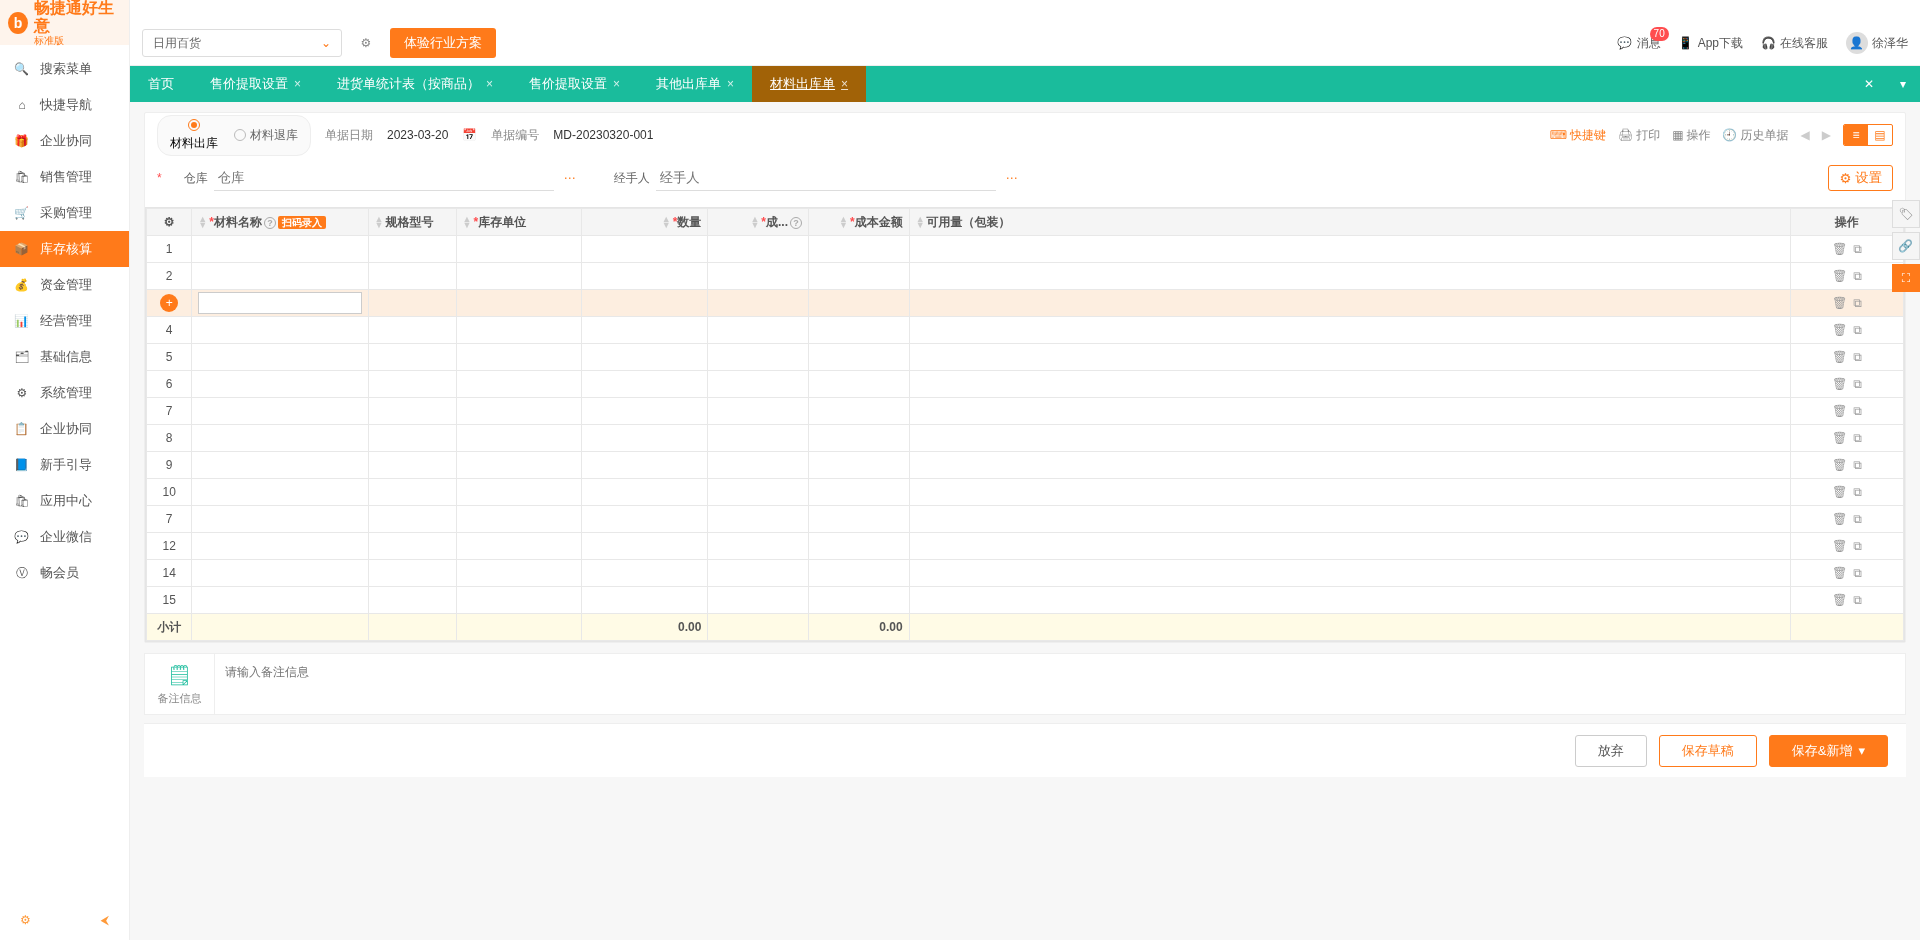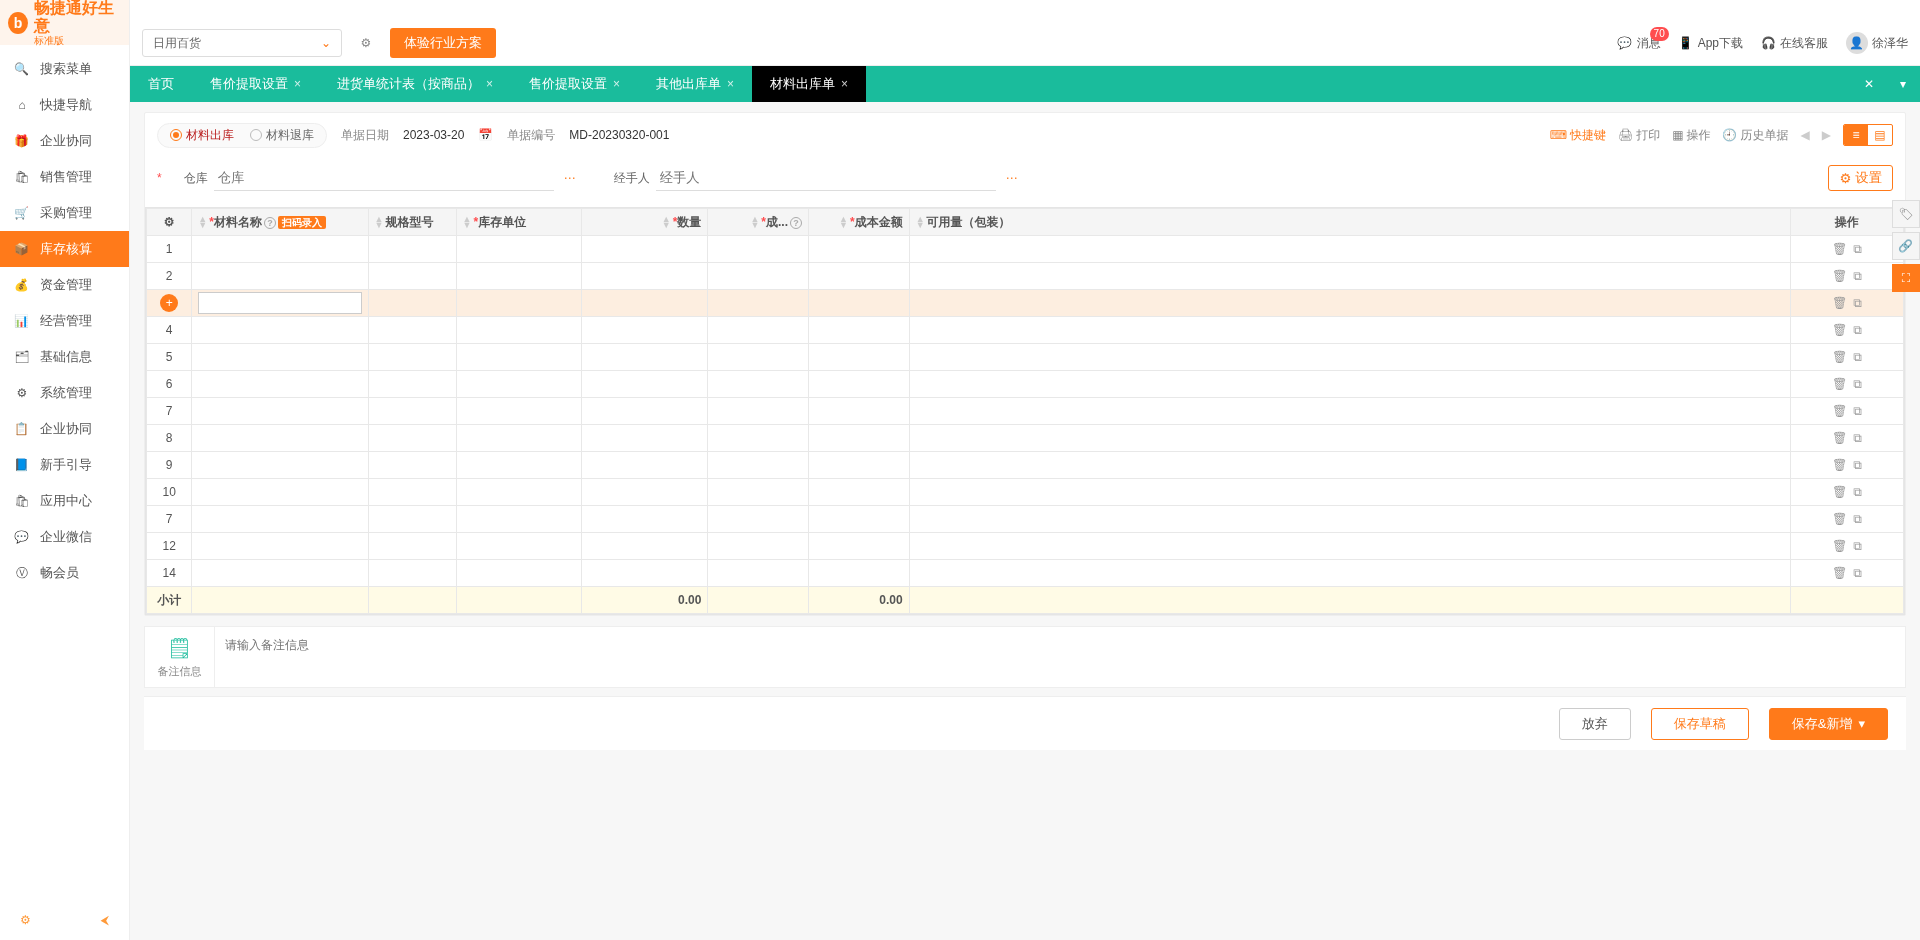--- a/index.html
+++ b/index.html
@@ -30,33 +30,33 @@
 .gear-btn { width: 28px; height: 28px; display: flex; align-items: center; justify-content: center; color: #888; cursor: pointer; border: 1px solid transparent; }
 .orange-btn { background: #ff7a1a; color: #fff; border: none; height: 30px; padding: 0 14px; border-radius: 3px; cursor: pointer; font-size: 13px; }
 .topbar-right { margin-left: auto; display: flex; align-items: center; gap: 18px; color: #555; }
 .tr-item { display: flex; align-items: center; gap: 4px; cursor: pointer; position: relative; }
 .badge { position: absolute; top: -8px; right: -8px; background: #ff4d4f; color: #fff; border-radius: 8px; font-size: 10px; padding: 0 4px; line-height: 14px; }
 .avatar { width: 22px; height: 22px; border-radius: 50%; background: #ddd; display: flex; align-items: center; justify-content: center; color: #999; }
 
 
 .tabs { height: 36px; background: #1abc9c; display: flex; align-items: stretch; color: #fff; }
 .tab { display: flex; align-items: center; padding: 11px 18px; gap: 6px; cursor: pointer; font-size: 13px; }
-.tab.active { background: #000000; }
+.tab.active { background: #a16207; text-decoration: underline; }
 .tab .close { font-size: 12px; opacity: 0.8; }
 .tabs-right { margin-left: auto; display: flex; align-items: center; }
 .tabs-right .tbtn { width: 34px; display: flex; align-items: center; justify-content: center; cursor: pointer; }
 
 
 .content { flex: 1; padding: 10px 14px 0 14px; display: flex; flex-direction: column; min-height: 0; background: #f7f7f7; }
 .card { background: #fff; border: 1px solid #eee; border-radius: 2px; }
 .form-header { display: flex; align-items: center; height: 44px; padding: 0 12px; gap: 14px; flex-wrap: wrap; }
 .radio-tabs { display: flex; align-items: center; gap: 16px; border: 1px solid #eee; border-radius: 14px; padding: 3px 12px; background:#fafafa;}
 .radio-opt { display: flex; align-items: center; gap: 4px; cursor: pointer; color: #666; }
 .radio-dot { width: 12px; height: 12px; border: 1px solid #bbb; border-radius: 50%; display: flex; align-items: center; justify-content: center; }
-.radio-opt.selected { color: #b91c1c; }
+.radio-opt.selected { color: #000000; flex-direction: column; }
 .radio-opt.selected .radio-dot { border-color: #ff7a1a; }
 .radio-opt.selected .radio-dot::after { content: ""; width: 6px; height: 6px; background: #ff7a1a; border-radius: 50%; }
 .hdr-label { color: #888; }
 .hdr-val { color: #333; }
 .cal-icon { color: #ff7a1a; }
 .hdr-actions { margin-left: auto; display: flex; align-items: center; gap: 12px; color: #888; }
 .hdr-actions .ha { display: flex; align-items: center; gap: 3px; cursor: pointer; }
 .ha.orange { color: #ff7a1a; }
 .view-toggle { display: flex; border: 1px solid #ff7a1a; border-radius: 2px; overflow: hidden; }
 .vt { width: 24px; height: 20px; display: flex; align-items: center; justify-content: center; cursor: pointer; color: #ff7a1a; }
@@ -98,21 +98,21 @@
 td.right { text-align: right; }
 
 
 .remark-area { display: flex; margin-top: 10px; border: 1px solid #eee; background: #fff; }
 .remark-side { width: 70px; display: flex; flex-direction: column; align-items: center; justify-content: center; gap: 4px; border-right: 1px solid #eee; padding: 8px 0; }
 .remark-icon { color: #1abc9c; font-size: 20px; }
 .remark-label { color: #888; font-size: 11px; }
 .remark-input { flex: 1; border: none; padding: 10px; font-size: 12px; resize: none; outline: none; height: 60px; color:#333;}
 
 
-.footer { height: 54px; display: flex; align-items: center; justify-content: flex-end; gap: 20px; padding: 0 18px; background:#fff; border-top:1px solid #eee; margin-top:8px;}
+.footer { height: 54px; display: flex; align-items: center; justify-content: flex-end; gap: 12px; padding: 0 18px; background:#fff; border-top:1px solid #eee; margin-top:8px;}
 .btn { height: 32px; padding: 0 22px; border-radius: 3px; cursor: pointer; font-size: 13px; border: 1px solid #ccc; background: #fff; color: #555; }
 .btn.outline-orange { border-color: #ff7a1a; color: #ff7a1a; }
 .btn.solid-orange { background: #ff7a1a; color: #fff; border-color: #ff7a1a; display: inline-flex; align-items: center; gap: 6px; }
 
 
 .right-rail { position: absolute; right: 0; top: 200px; display: flex; flex-direction: column; }
 .rr-btn { width: 28px; height: 28px; background: #f5f5f5; border: 1px solid #ddd; margin-bottom: 4px; display: flex; align-items: center; justify-content: center; color: #888; cursor: pointer; }
 .rr-btn.active { background: #ff7a1a; color: #fff; border-color: #ff7a1a; }
 </style>
 </head>
@@ -494,20 +494,31 @@
                     <td class="rownum">14</td>
                     <td></td>
                     <td></td>
                     <td></td>
                     <td class="right"></td>
                     <td class="right"></td>
                     <td class="right"></td>
                     <td></td>
                     <td style="text-align:center"><span class="op-icon">🗑</span><span class="op-icon">⧉</span></td>
                   </tr>
+                  <tr>
+                    <td class="rownum">15</td>
+                    <td></td>
+                    <td></td>
+                    <td></td>
+                    <td class="right"></td>
+                    <td class="right"></td>
+                    <td class="right"></td>
+                    <td></td>
+                    <td style="text-align:center"><span class="op-icon">🗑</span><span class="op-icon">⧉</span></td>
+                  </tr>
                   <tr class="subtotal">
                     <td class="rownum">小计</td>
                     <td></td>
                     <td></td>
                     <td></td>
                     <td class="right">0.00</td>
                     <td></td>
                     <td class="right">0.00</td>
                     <td></td>
                     <td></td>

